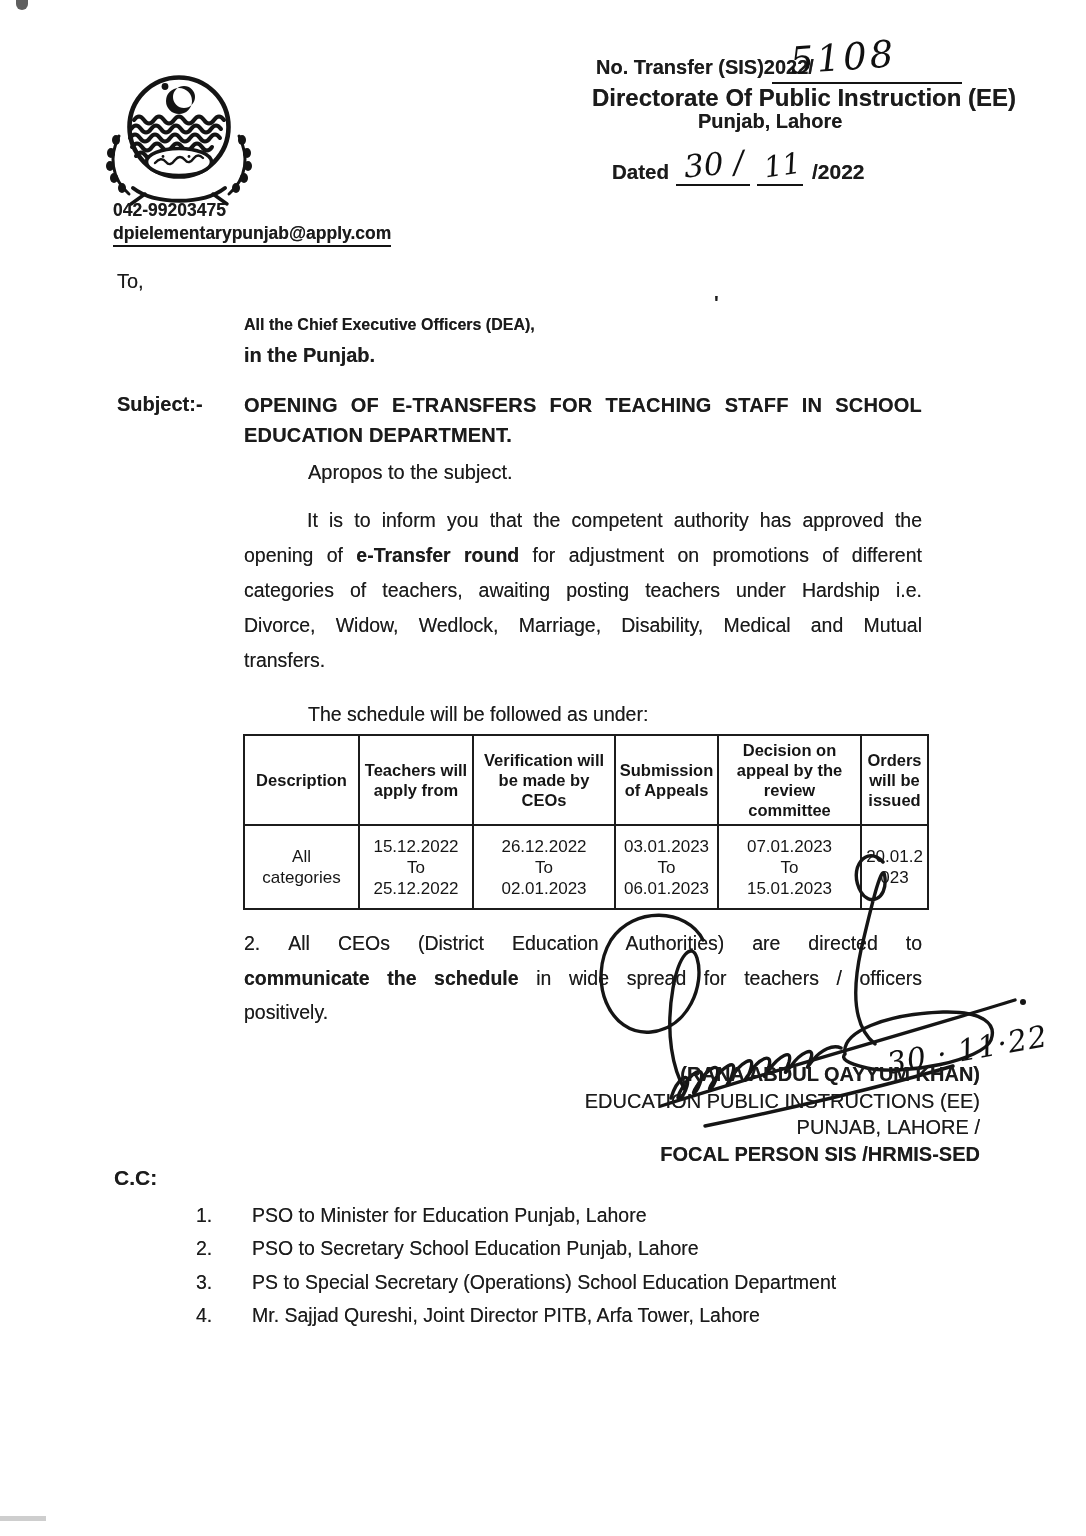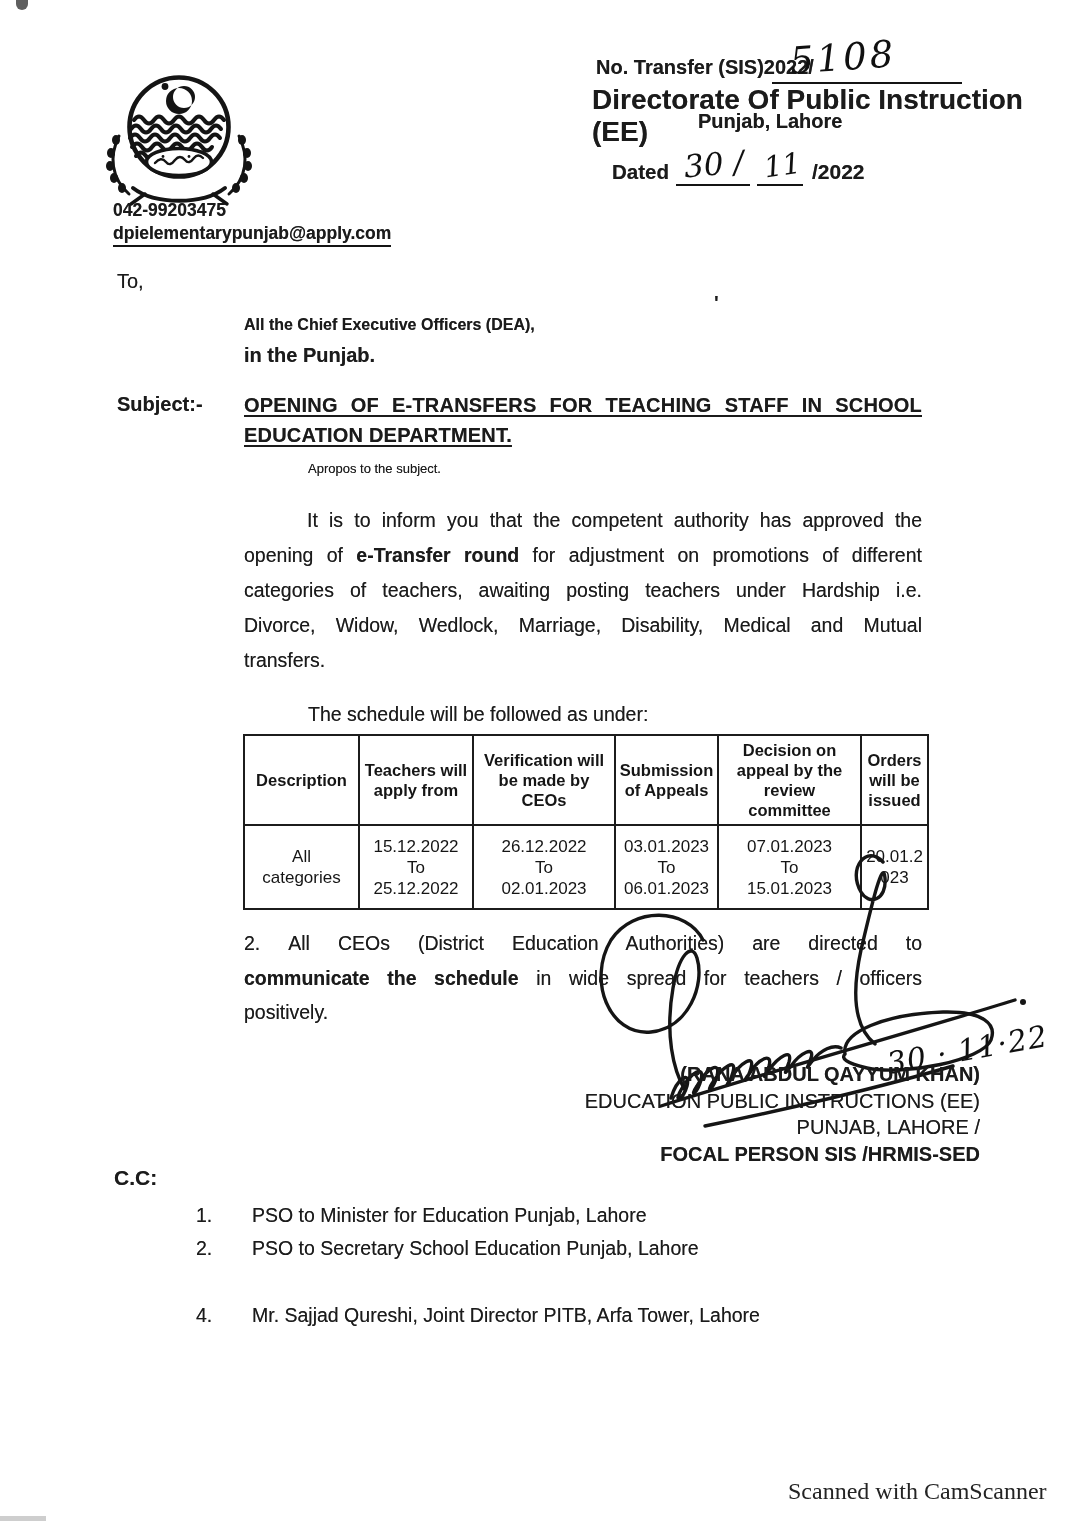--- a/index.html
+++ b/index.html
@@ -12,21 +12,21 @@
   .b{font-weight:bold;}
   .soft{text-shadow:0 0 .5px rgba(20,20,20,.6);}
   .hw{
     font-family:"DejaVu Serif",serif;font-style:italic;color:#101010;
     white-space:nowrap;
   }
   .just{text-align:justify;text-align-last:justify;}
   .uline{border-bottom:2.4px solid #141414;}
   .subj{
     font-weight:bold;font-size:20px;letter-spacing:.2px;
-    text-decoration:underline;text-decoration-thickness:2.2px;text-underline-offset:3px;
+    text-decoration-thickness:2.2px;text-underline-offset:3px;
   }
   .para{font-size:19.5px;line-height:35px;}
   .para2{font-size:19.5px;line-height:34.5px;}
   table.sched{
     border-collapse:collapse;table-layout:fixed;width:684px;
     font-family:"Liberation Sans",sans-serif;color:#151515;
   }
   table.sched th,table.sched td{
     border:2.2px solid #1c1c1c;text-align:center;vertical-align:middle;padding:2px;
   }
@@ -87,42 +87,42 @@
       </g>
     </g>
   </svg>
 
   <div class="abs b soft" style="left:113px;top:200px;font-size:17.5px">042-99203475</div>
   <div class="abs b soft" style="left:113px;top:223px;font-size:17.5px;border-bottom:2.2px solid #141414;padding-bottom:1px">dpielementarypunjab@apply.com</div>
 
   <div class="abs b soft" style="left:596px;top:56px;font-size:20px">No. Transfer (SIS)2022/</div>
   <div class="abs hw" style="left:790px;top:36px;font-size:37px;letter-spacing:3px;transform:rotate(-4deg)">5108</div>
   <div class="abs uline" style="left:772px;top:50px;width:190px;height:32px"></div>
-  <div class="abs b soft" style="left:592px;top:84px;font-size:28px">Directorate Of Public  Instruction (EE)</div>
+  <div class="abs b soft" style="left:592px;top:84px;font-size:24px">Directorate Of Public  Instruction (EE)</div>
   <div class="abs b soft" style="left:698px;top:110px;font-size:20px">Punjab, Lahore</div>
 
   <div class="abs b soft" style="left:612px;top:160px;font-size:20.5px">Dated</div>
   <div class="abs hw" style="left:684px;top:146px;font-size:31px;transform:rotate(-5deg)">30 /</div>
   <div class="abs uline" style="left:676px;top:156px;width:74px;height:28px"></div>
   <div class="abs hw" style="left:764px;top:148px;font-size:29px;transform:rotate(-8deg)">11</div>
   <div class="abs uline" style="left:757px;top:156px;width:46px;height:28px"></div>
   <div class="abs b soft" style="left:812px;top:160px;font-size:21px">/2022</div>
 
   <div class="abs soft" style="left:117px;top:270px;font-size:20px">To,</div>
   <div class="abs b" style="left:714px;top:292px;font-size:20px">'</div>
   <div class="abs b soft" style="left:244px;top:316px;font-size:16px">All the Chief Executive Officers (DEA),</div>
   <div class="abs b soft" style="left:244px;top:344px;font-size:20px">in the Punjab.</div>
 
   <div class="abs b soft" style="left:117px;top:393px;font-size:20px">Subject:-</div>
   <div class="abs" style="left:244px;top:390px;width:678px">
     <div class="subj just soft" style="line-height:30px">OPENING OF E-TRANSFERS FOR TEACHING STAFF IN SCHOOL</div>
     <div class="subj soft" style="line-height:30px">EDUCATION DEPARTMENT.</div>
   </div>
 
-  <div class="abs soft" style="left:308px;top:461px;font-size:13px">Apropos to the subject.</div>
+  <div class="abs soft" style="left:308px;top:461px;font-size:20px">Apropos to the subject.</div>
 
   <div class="abs para soft" style="left:244px;top:503px;width:678px">
     <div class="just" style="text-indent:63px">It is to inform you that the competent authority has approved the</div>
     <div class="just"><span>opening of </span><span class="b">e-Transfer round</span><span> for adjustment on promotions of different</span></div>
     <div class="just">categories of teachers, awaiting posting teachers under Hardship i.e.</div>
     <div class="just">Divorce, Widow, Wedlock, Marriage, Disability, Medical and Mutual</div>
     <div>transfers.</div>
   </div>
 
   <div class="abs soft" style="left:308px;top:703px;font-size:19.5px">The schedule will be followed as under:</div>
@@ -203,20 +203,20 @@
   <div class="abs signoff soft" style="left:470px;top:1061px;width:510px">
     <div class="b">(RANA ABDUL QAYYUM KHAN)</div>
     <div>EDUCATION PUBLIC INSTRUCTIONS (EE)</div>
     <div>PUNJAB, LAHORE /</div>
     <div class="b">FOCAL PERSON SIS /HRMIS-SED</div>
   </div>
 
   <div class="abs b soft" style="left:114px;top:1166px;font-size:21px">C.C:</div>
   <div class="abs ccrow soft" style="left:196px;top:1204px"><span class="ccnum">1.</span><span>PSO to Minister for Education Punjab, Lahore</span></div>
   <div class="abs ccrow soft" style="left:196px;top:1237px"><span class="ccnum">2.</span><span>PSO to Secretary School Education Punjab, Lahore</span></div>
+  <div class="abs ccrow soft" style="left:196px;top:1271px"><span class="ccnum">3.</span><span>PS to Special Secretary (Operations) School Education Department</span></div>
   <div class="abs ccrow soft" style="left:196px;top:1304px"><span class="ccnum">4.</span><span>Mr. Sajjad Qureshi, Joint Director PITB, Arfa Tower, Lahore</span></div>
 
-  <div class="abs wm" style="left:788px;top:1478px">Scanned with CamScanner</div>
 
   <div class="abs" style="left:16px;top:0;width:12px;height:10px;background:#2a2a2a;border-radius:0 0 6px 6px;opacity:.75"></div>
   <div class="abs" style="left:0;top:1516px;width:46px;height:5px;background:#b9b9b9;opacity:.7"></div>
 
 </div>
 
 </body></html>

